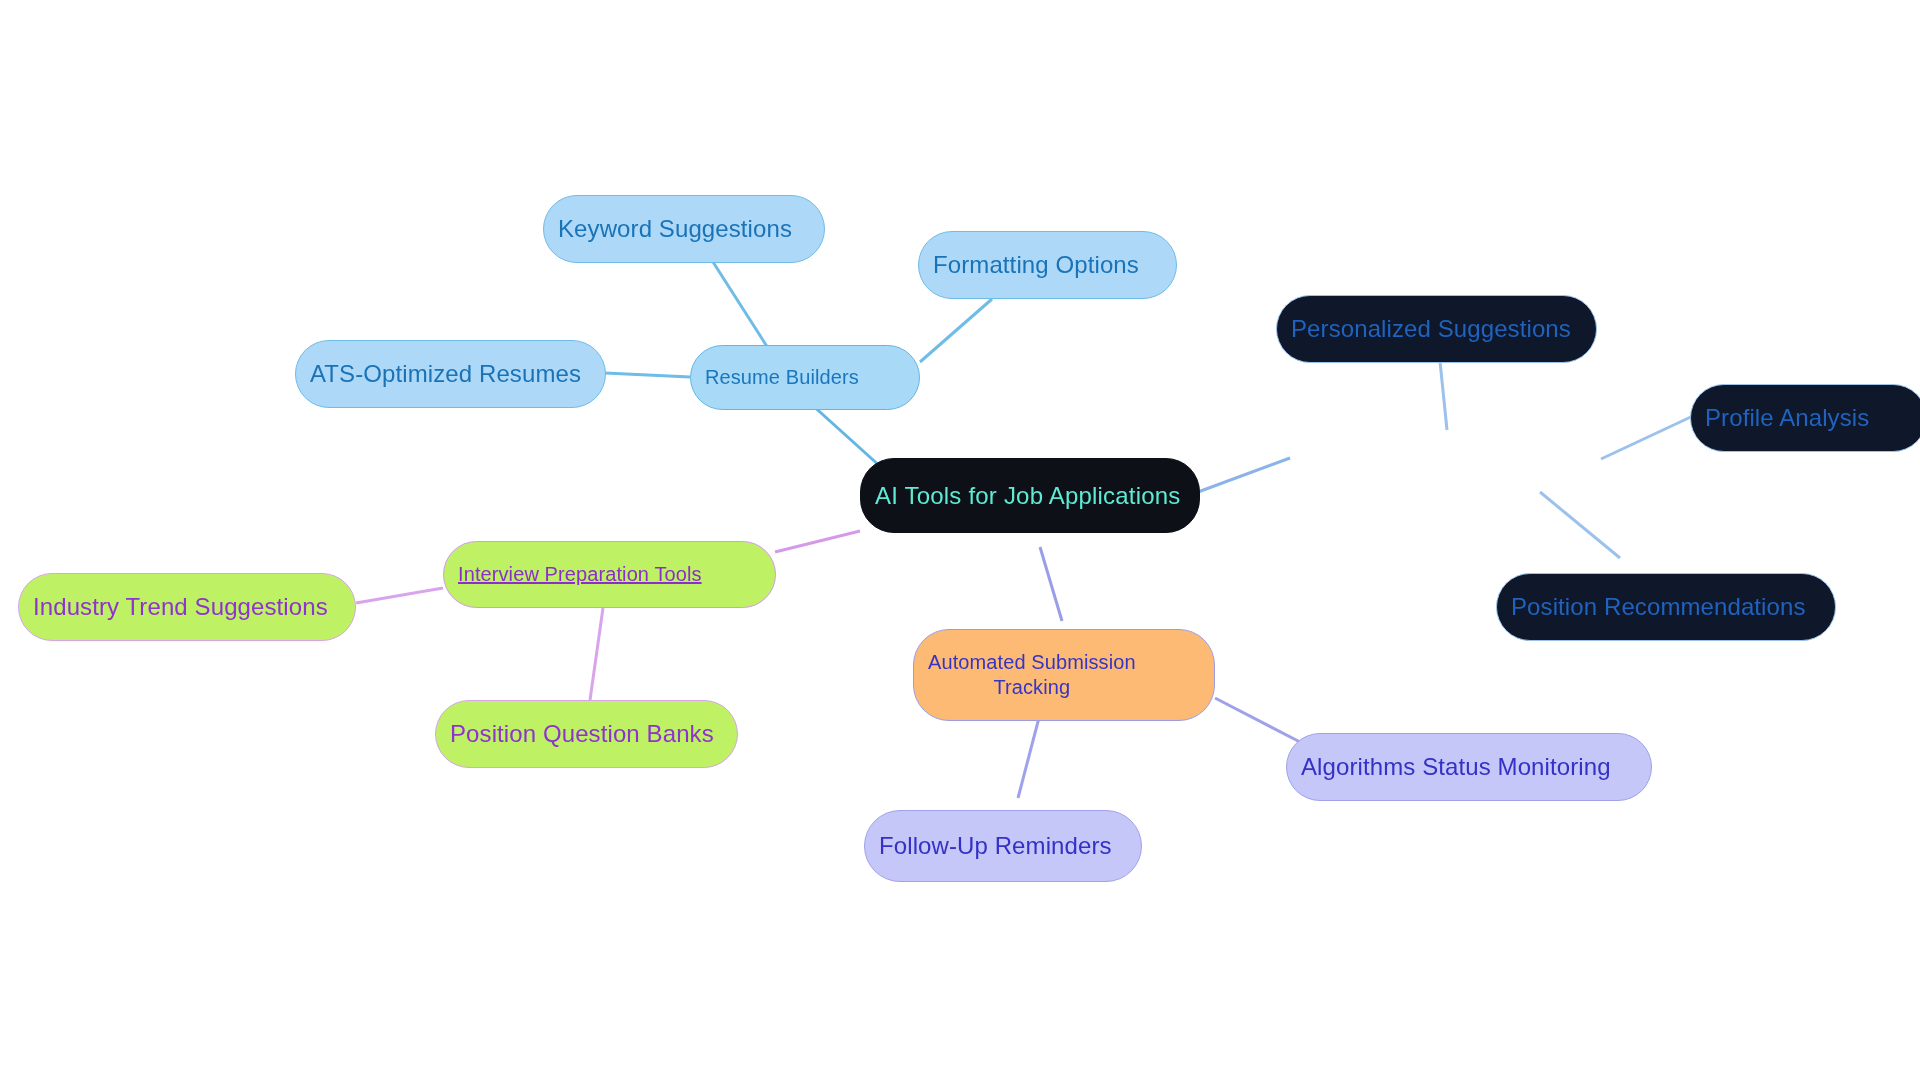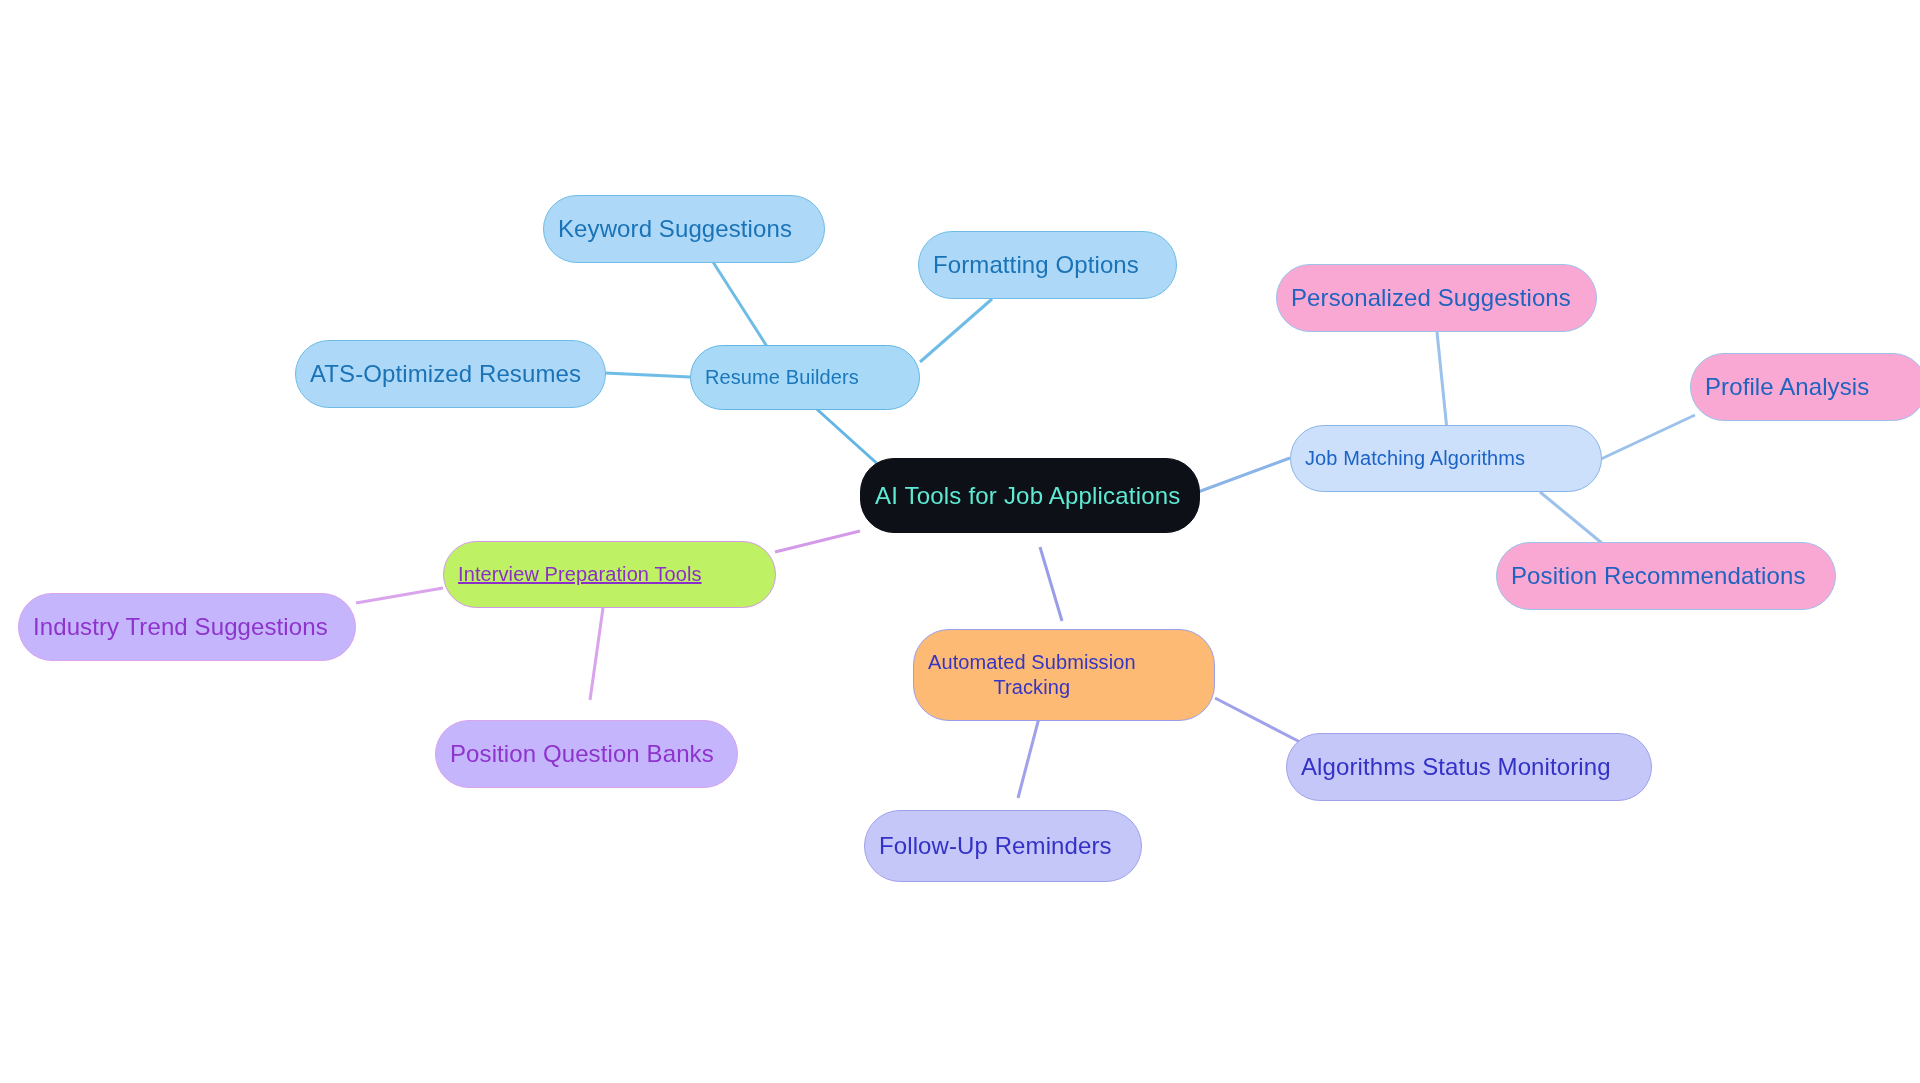--- a/index.html
+++ b/index.html
@@ -53,27 +53,27 @@
     font-size: 20px;
   }
   .mm-node.leaf {
     font-size: 24px;
   }
   
   .pal-resume-branch { background: #a8daf8; border-color: #63b6e3; color: #1b76bc; }
   .pal-resume-leaf   { background: #add8f7; border-color: #6fbce6; color: #1a73b7; }
   
   .pal-jobmatch-branch { background: #cce0fb; border-color: #8ab4e8; color: #1b63c4; }
-  .pal-jobmatch-leaf   { background: #f9a8d4; border-color: #9cc2ec; color: #1f63bf; }
+  .pal-jobmatch-leaf   { background: #0f172a; border-color: #9cc2ec; color: #1f63bf; margin-top: 31px; }
   
   .pal-tracking-branch { background: #fdba74; border-color: #9a9de8; color: #3634c4; margin-top: 8px; }
   .pal-tracking-leaf   { background: #c5c7f8; border-color: #9fa2ea; color: #3331c6; }
   
   .pal-interview-branch { background: #bef264; border-color: #d49ae8; color: #8b2fc9; text-decoration: underline; }
-  .pal-interview-leaf   { background: #c4b5fd; border-color: #d9a4ec; color: #8f33cd; margin-top: 20px; }
+  .pal-interview-leaf   { background: #bef264; border-color: #d9a4ec; color: #8f33cd; }
 </style>
 </head>
 <body>
 
 <div id="mindmap-canvas">
 
   <svg id="edge-layer" viewBox="0 0 1920 1083">
 
     <line x1="882" y1="468" x2="810" y2="403" stroke="#63b6e3" stroke-width="3"></line>
     <line x1="1198" y1="492" x2="1290" y2="458" stroke="#8ab4e8" stroke-width="3"></line>
@@ -108,23 +108,20 @@
   </div>
 
   <div class="mm-node leaf pal-resume-leaf" style="left:295px; top:340px; width:311px; height:68px;">
     <span>ATS-Optimized Resumes</span>
   </div>
 
   <div class="mm-node leaf pal-resume-leaf" style="left:918px; top:231px; width:259px; height:68px;">
     <span>Formatting Options</span>
   </div>
 
-  <div class="mm-node branch pal-jobmatch-branch" style="left:1290px; top:425px; width:312px; height:67px;">
-    <span>Job Matching Algorithms</span>
-  </div>
 
   <div class="mm-node leaf pal-jobmatch-leaf" style="left:1276px; top:264px; width:321px; height:68px;">
     <span>Personalized Suggestions</span>
   </div>
 
   <div class="mm-node leaf pal-jobmatch-leaf" style="left:1690px; top:353px; width:237px; height:68px;">
     <span>Profile Analysis</span>
   </div>
 
   <div class="mm-node leaf pal-jobmatch-leaf" style="left:1496px; top:542px; width:340px; height:68px;">

